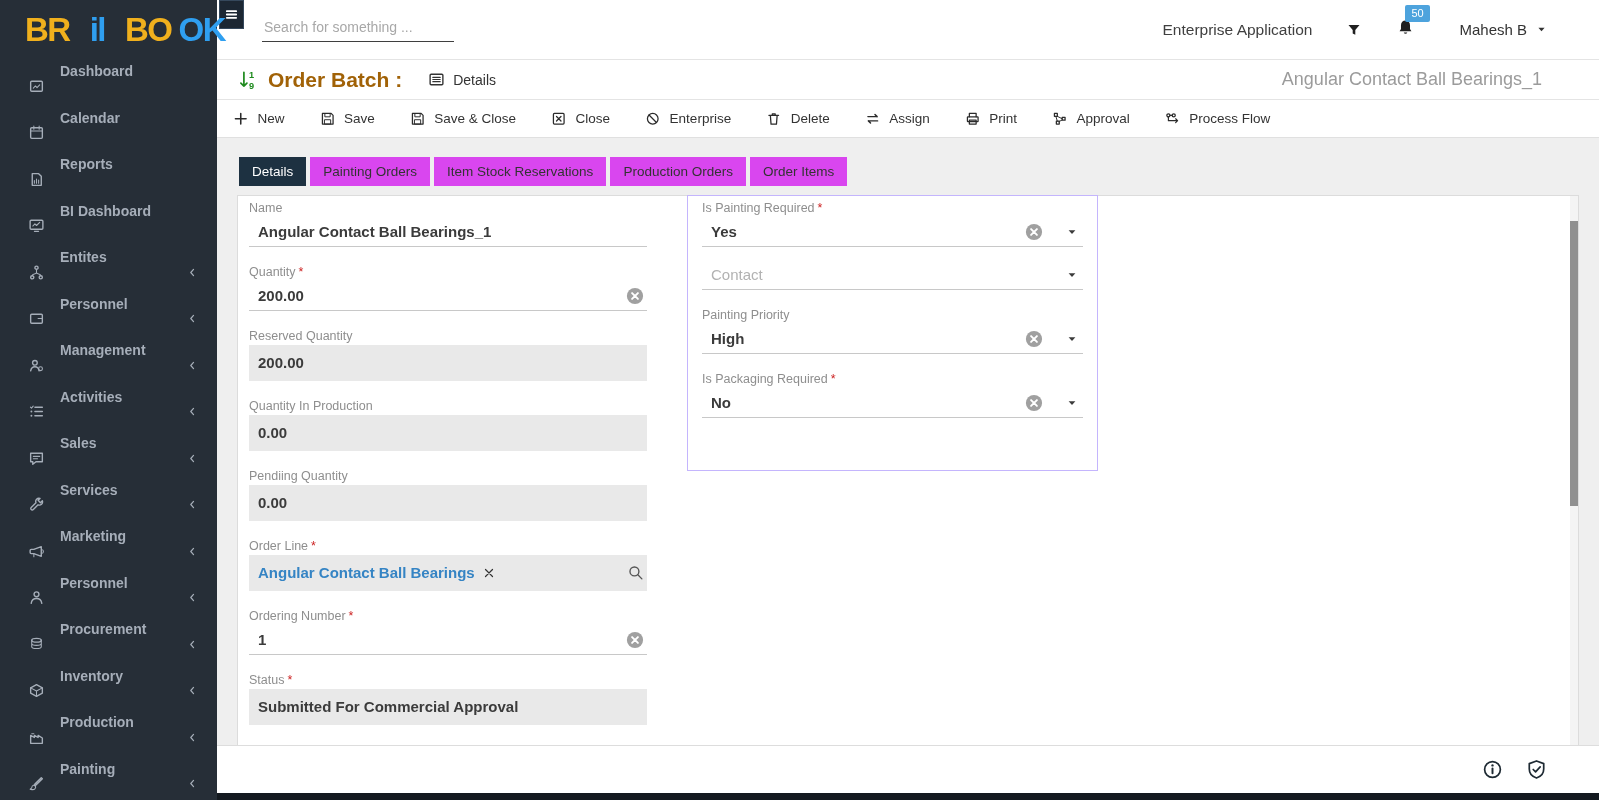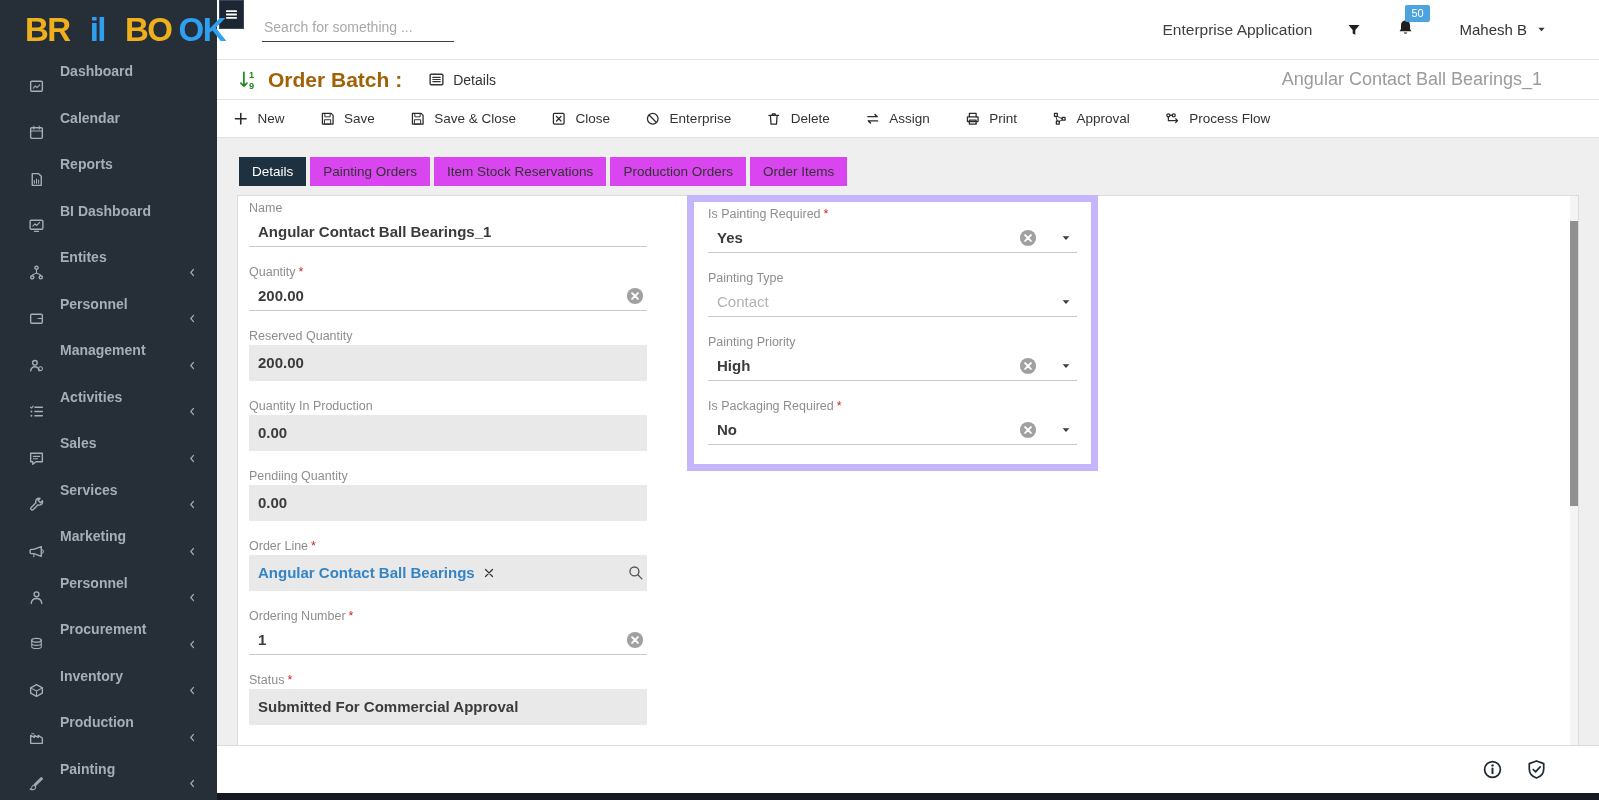--- a/index.html
+++ b/index.html
@@ -52,21 +52,21 @@
   .content { flex:1; background:#efefef; position:relative; }
   .tabs { position:absolute; top:19px; left:22px; display:flex; gap:4px; }
   .tab { background:#d946ef; color:#333; font-size:13.5px; padding:7px 13px; cursor:pointer; white-space:nowrap; }
   .tab.active { background:#1d3141; color:#fff; }
 
   .panel { position:absolute; top:57px; left:20px; right:20px; bottom:0; background:#fff; border:1px solid #dcdcdc; border-bottom:none; }
   .scroll-track { position:absolute; top:0; right:0; width:8px; bottom:0; background:#f4f4f4; }
   .scroll-thumb { position:absolute; top:25px; right:0; width:8px; height:285px; background:#909090; cursor:pointer; }
 
   .col-left { position:absolute; left:11px; top:0; width:398px; }
-  .col-right { position:absolute; left:449px; top:-1px; width:411px; height:276px; border:7px solid #c4b5fd; padding:0 14px; }
+  .col-right { position:absolute; left:449px; top:-1px; width:411px; height:276px; border:1px solid #c4b5fd; padding:0 14px; }
 
   .field { margin-bottom:13px; }
   .field-label { font-size:12.5px; color:#8e8e8e; height:18px; padding-top:6px; display:flex; align-items:center; gap:3px; }
   .req { color:#cc2222; font-size:12.5px; }
   .field-row { display:flex; align-items:center; height:30px; margin-top:3px; border-bottom:1px solid #c8c8c8; padding:0 3px 0 9px; font-size:15px; font-weight:bold; color:#3b3b3b; cursor:text; }
   .field-row.readonly { background:#e9e9e9; border-bottom-color:transparent; height:36px; }
   .field-text.link { color:#3584c4; }
   .field-text.ph { color:#b2b2b2; font-weight:normal; }
   .tag-x { font-size:14px; color:#333; margin-left:7px; cursor:pointer; }
   .row-spacer { flex:1; }
@@ -665,24 +665,20 @@
               </span>
               <span class="icon caret" data-icon="caret-down-icon">
                 <svg viewBox="0 0 16 16" fill="none" stroke="currentColor" stroke-width="1.3" stroke-linecap="round" stroke-linejoin="round">
                   <path d="M3.5 5.5h9L8 10.5z" fill="currentColor" stroke="none"></path>
                 </svg>
               </span>
             </div>
           </div>
 
           <div class="field">
-            <div class="field-label">
-              <span>Painting Type</span>
-
-            </div>
             <div class="field-row">
               <span class="field-text ph">Contact</span>
               <span class="row-spacer"></span>
 
               <span class="icon caret" data-icon="caret-down-icon">
                 <svg viewBox="0 0 16 16" fill="none" stroke="currentColor" stroke-width="1.3" stroke-linecap="round" stroke-linejoin="round">
                   <path d="M3.5 5.5h9L8 10.5z" fill="currentColor" stroke="none"></path>
                 </svg>
               </span>
             </div>

